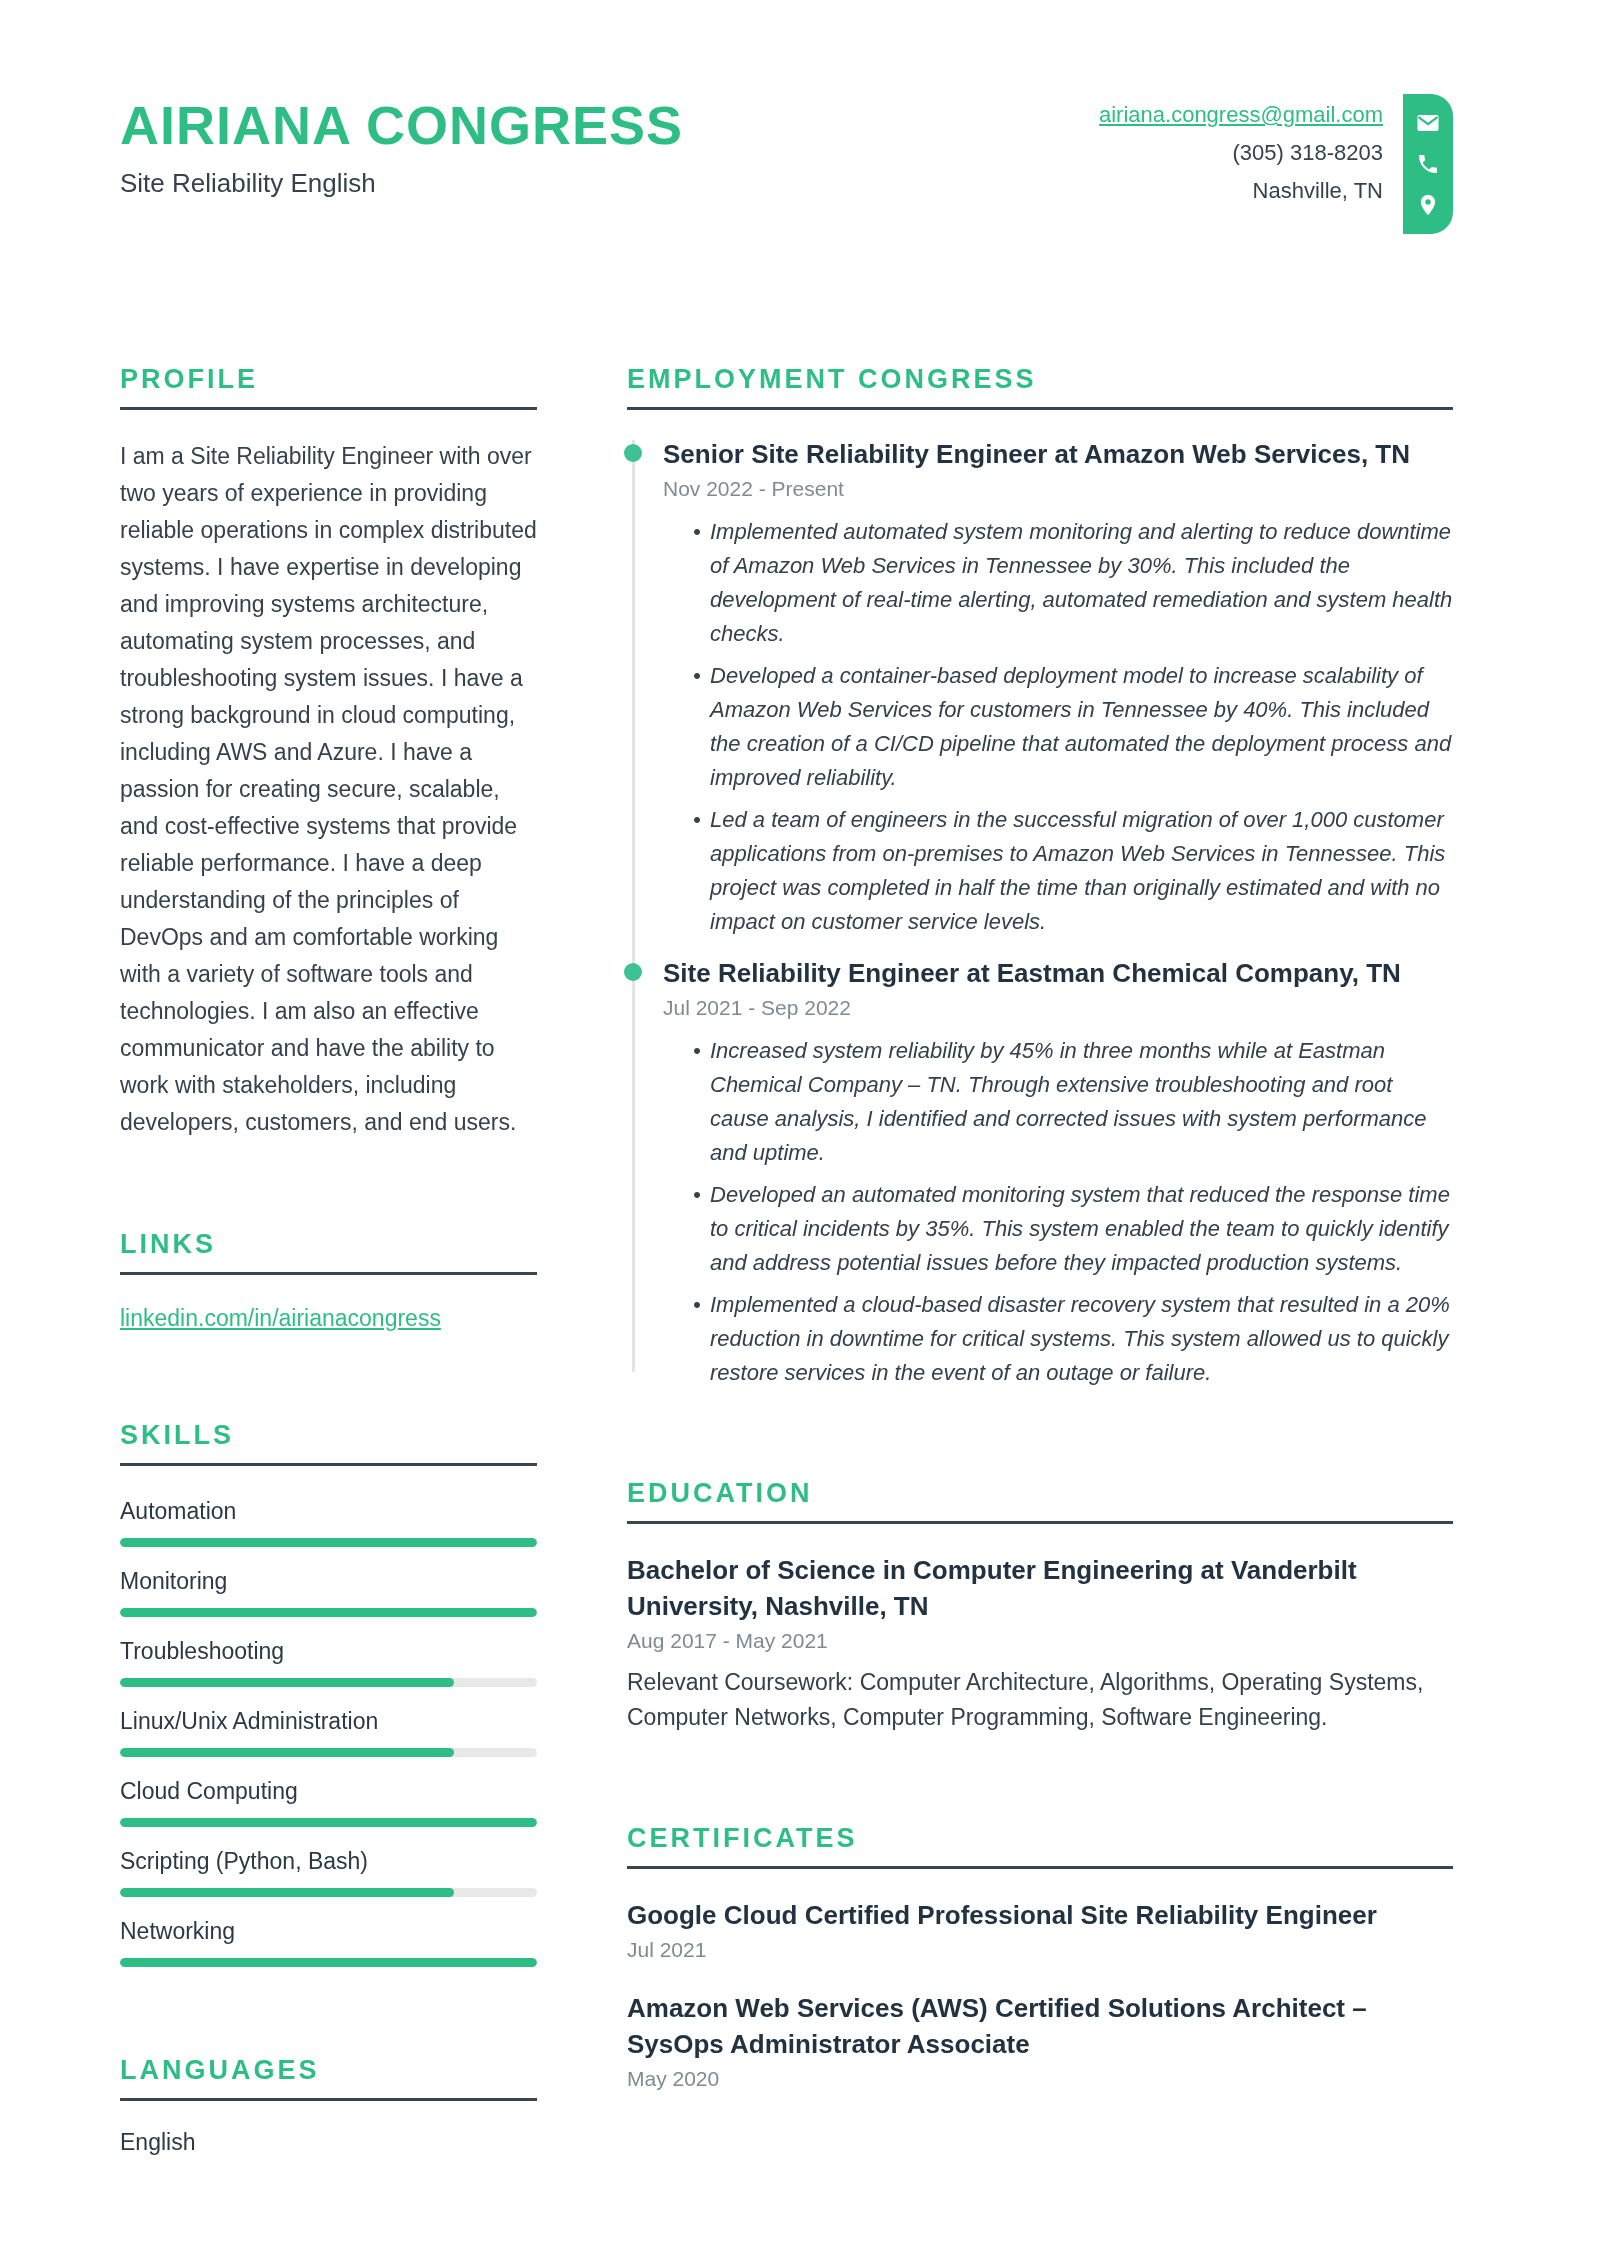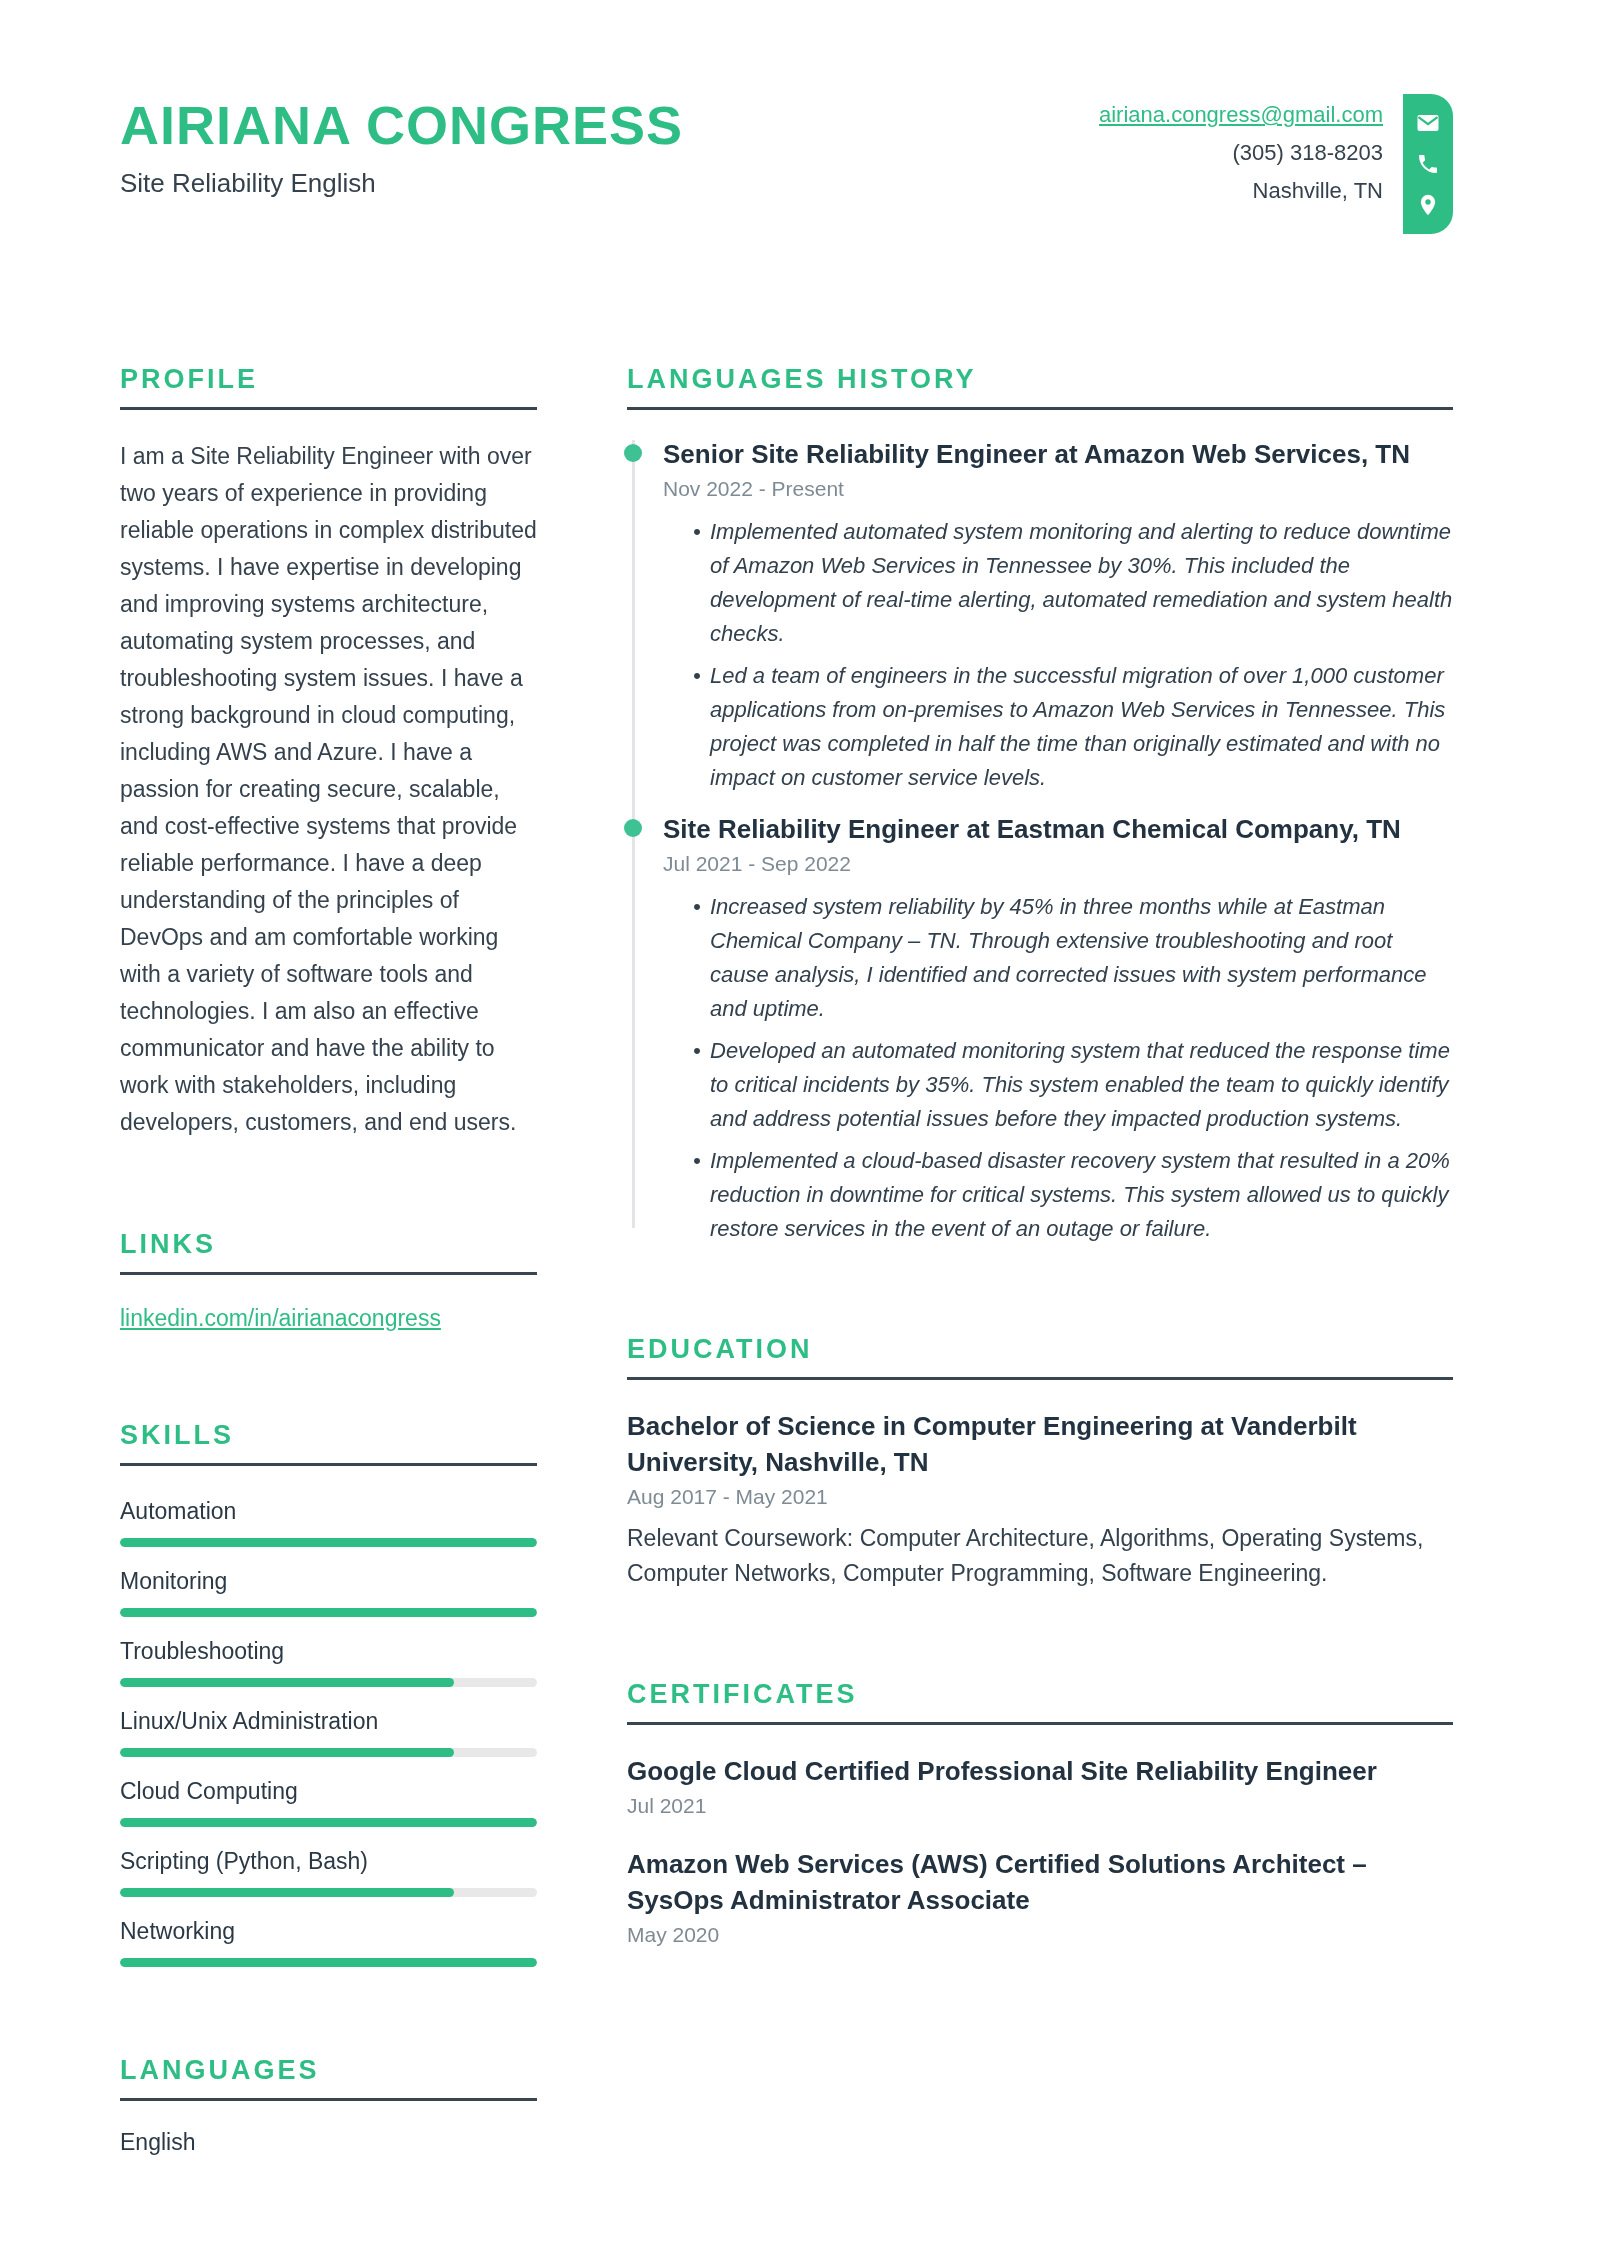--- a/index.html
+++ b/index.html
@@ -156,29 +156,30 @@
       <section class="block">
         <h2 class="sec-h">LANGUAGES</h2>
         <div class="lang-name">English</div>
       </section>
 
     </aside>
 
     <main class="col-right">
 
       <section class="block">
-        <h2 class="sec-h">LANGUAGES HISTORY</h2>
+        <h2 class="sec-h">EMPLOYMENT CONGRESS</h2>
         <div class="jobs">
 
           <article class="job">
             <span class="dot"></span>
             <h3 class="item-title">Senior Site Reliability Engineer at Amazon Web Services, TN</h3>
             <div class="dates">Nov 2022 - Present</div>
             <ul>
               <li>Implemented automated system monitoring and alerting to reduce downtime of Amazon Web Services in Tennessee by 30%. This included the development of real-time alerting, automated remediation and system health checks.</li>
+              <li>Developed a container-based deployment model to increase scalability of Amazon Web Services for customers in Tennessee by 40%. This included the creation of a CI/CD pipeline that automated the deployment process and improved reliability.</li>
               <li>Led a team of engineers in the successful migration of over 1,000 customer applications from on-premises to Amazon Web Services in Tennessee. This project was completed in half the time than originally estimated and with no impact on customer service levels.</li>
             </ul>
           </article>
 
           <article class="job">
             <span class="dot"></span>
             <h3 class="item-title">Site Reliability Engineer at Eastman Chemical Company, TN</h3>
             <div class="dates">Jul 2021 - Sep 2022</div>
             <ul>
               <li>Increased system reliability by 45% in three months while at Eastman Chemical Company – TN.  Through extensive troubleshooting and root cause analysis, I identified and corrected issues with system performance and uptime.</li>

